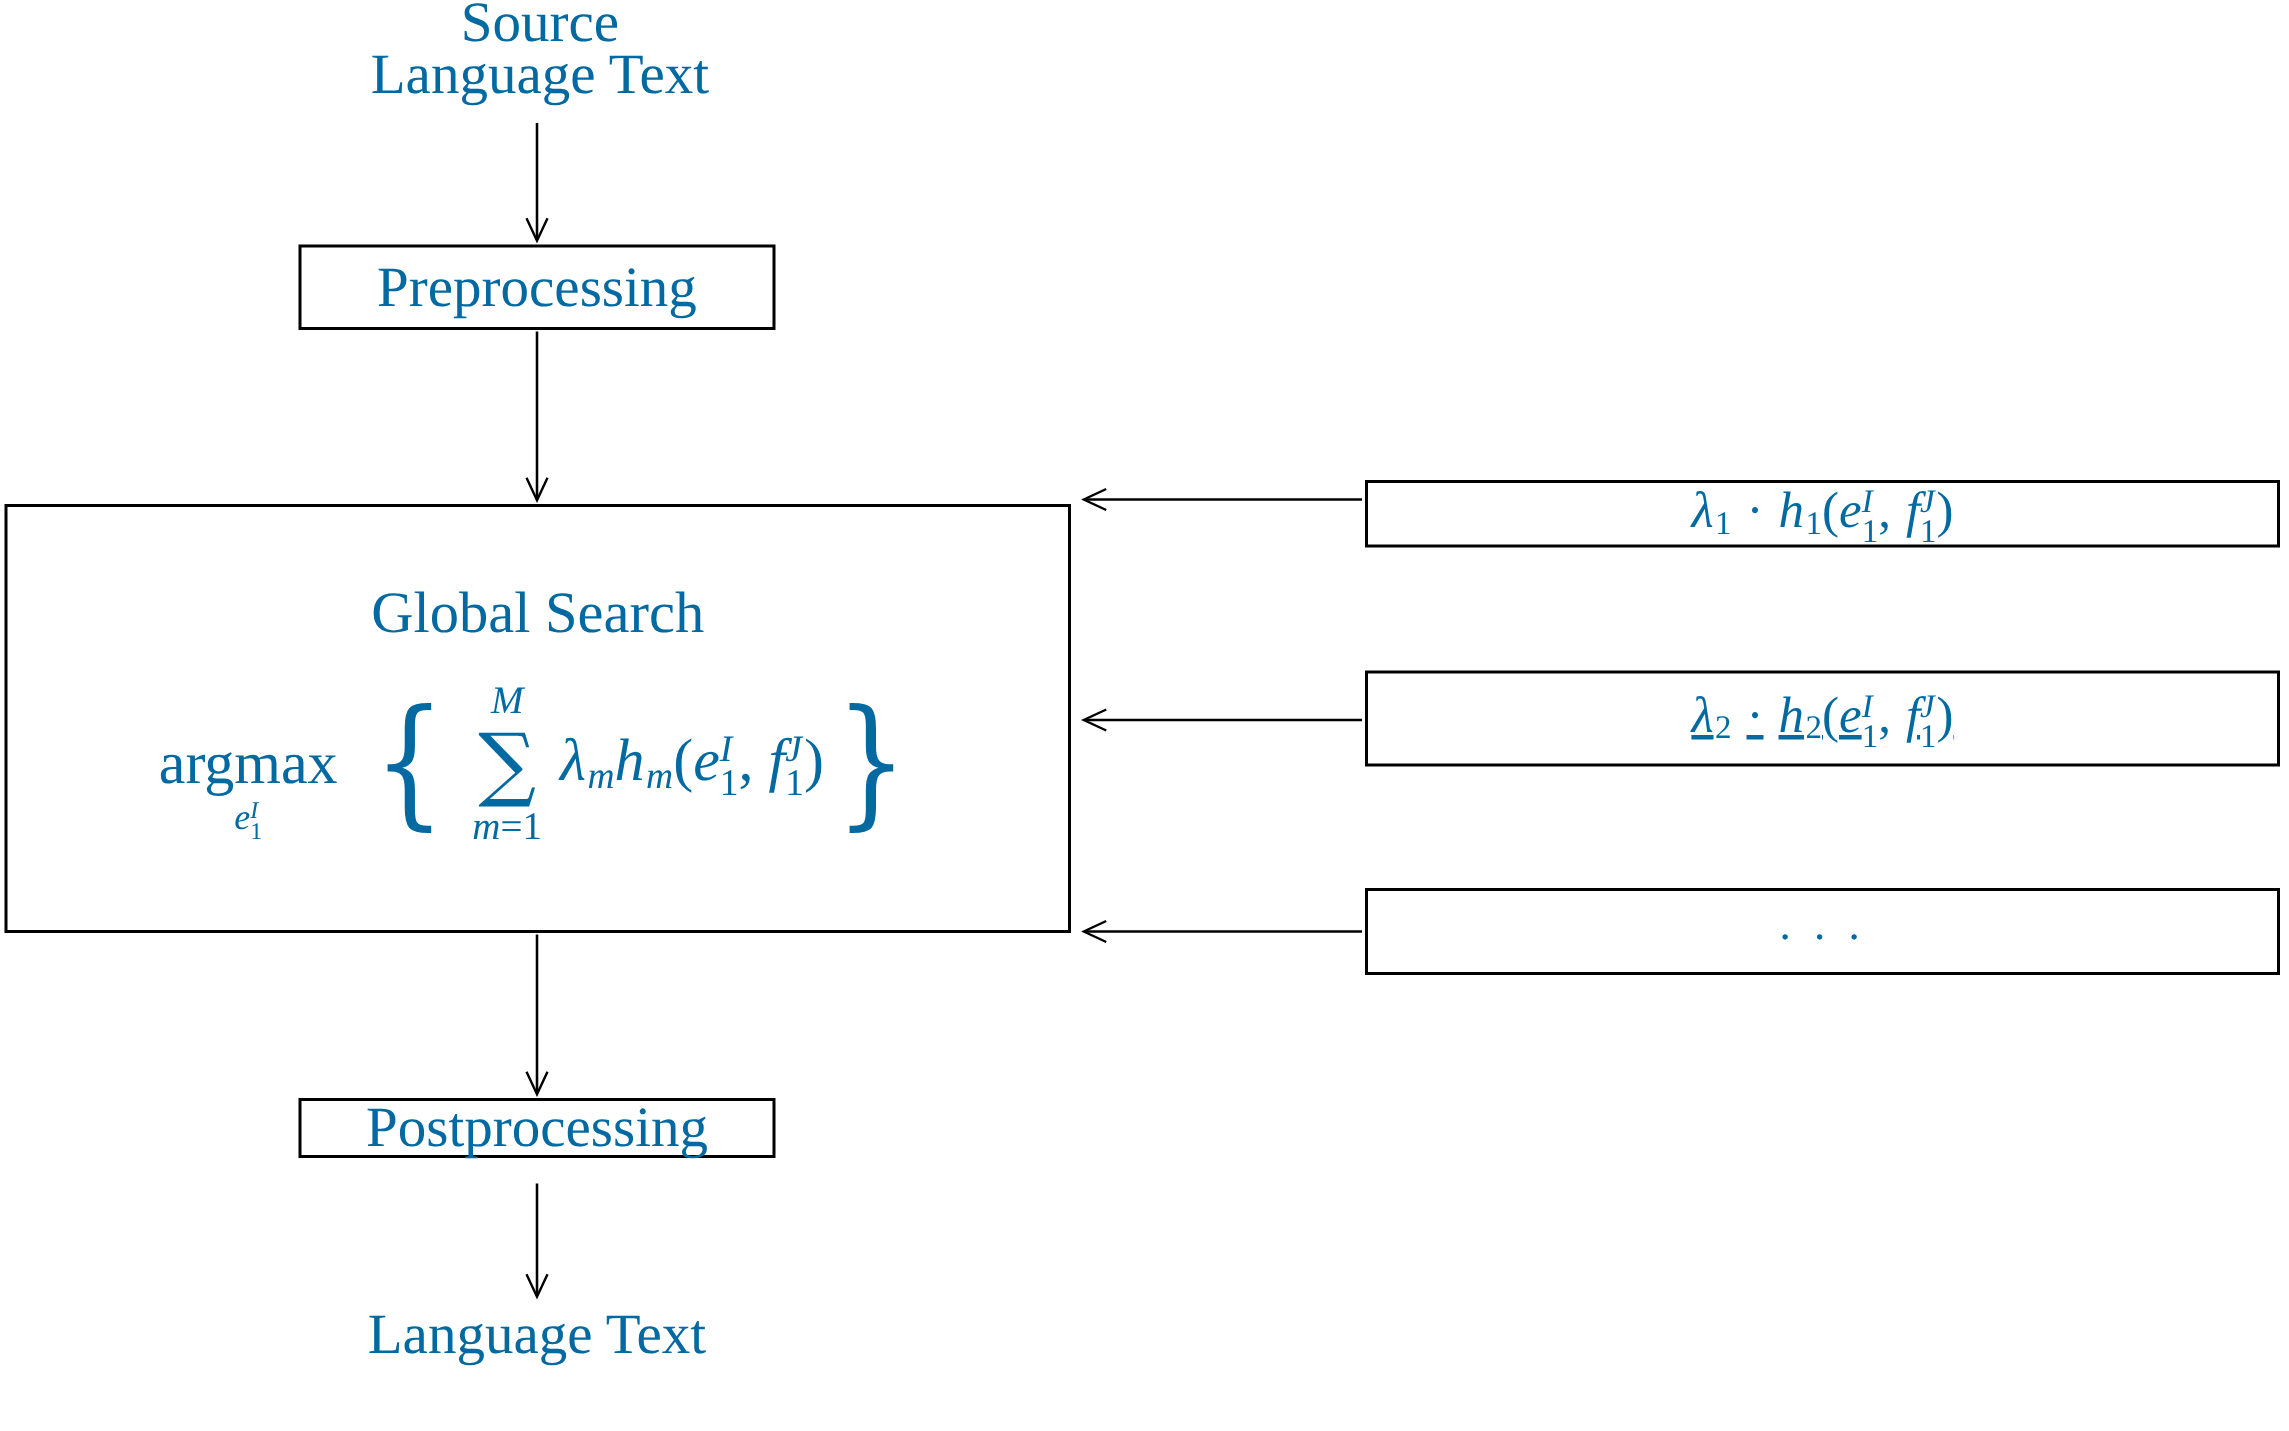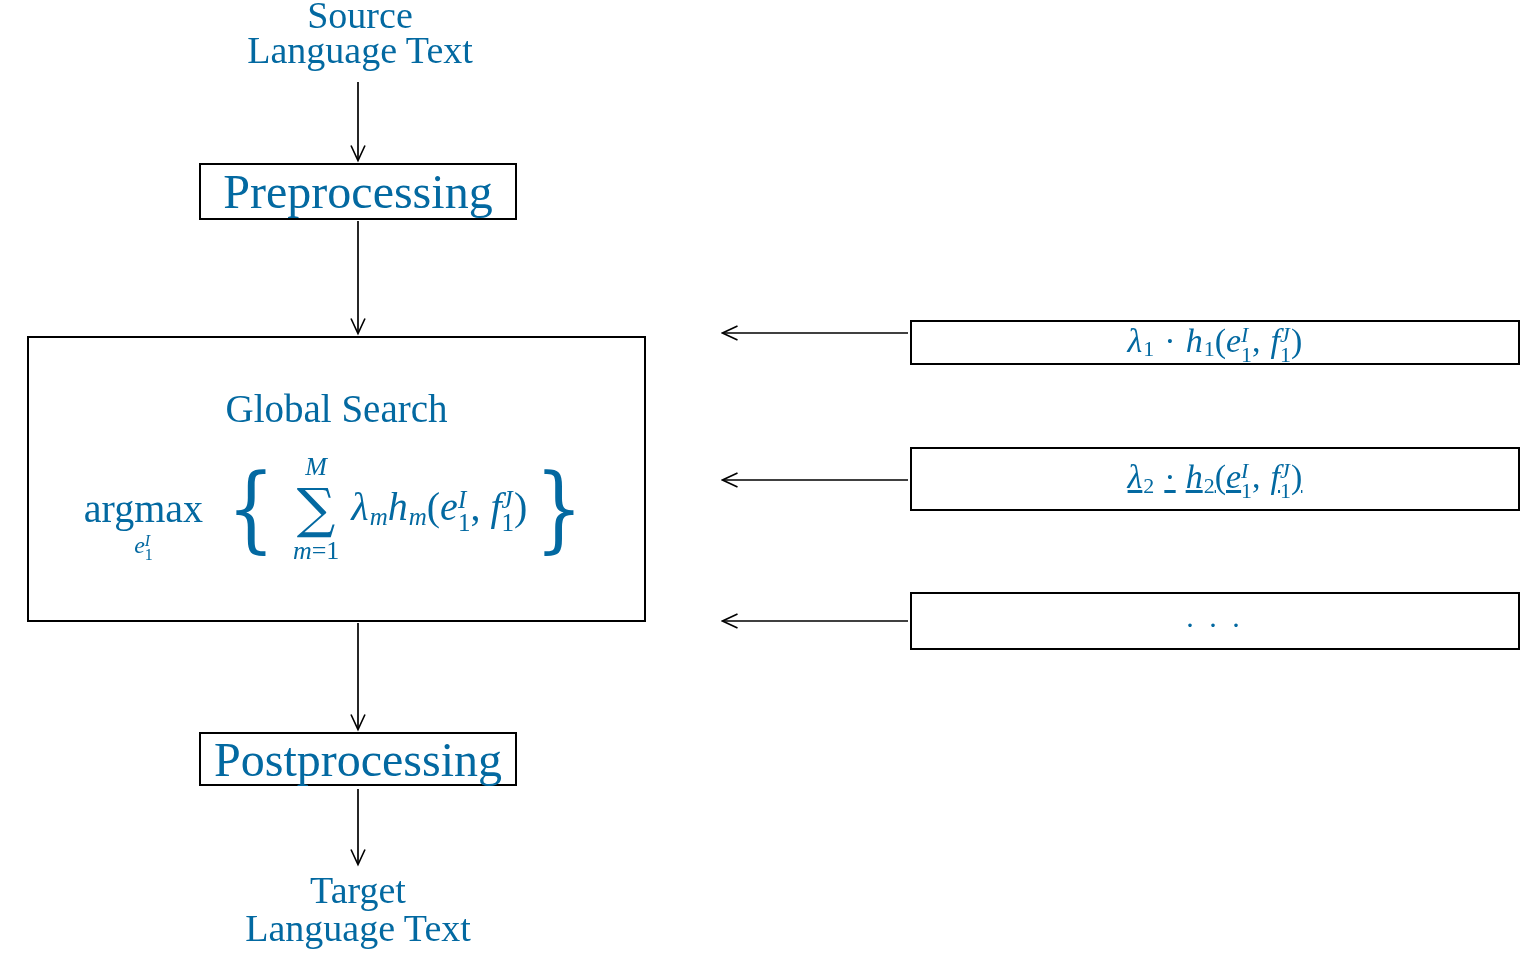--- a/index.html
+++ b/index.html
@@ -36,30 +36,29 @@
     border: 2px solid #000000;
     background: #ffffff;
     z-index: 2;
     display: flex;
     align-items: center;
     justify-content: center;
     white-space: nowrap;
   }
 
   
-  .proc-box { font-size: 48px; }
+  .proc-box { font-size: 38px; }
   .pre  { left: 199px; top: 163px; width: 318px; height: 57px; }
-  .post { left: 199px; top: 732px; width: 318px; height: 54px; }
+  .post { left: 199px; top: 732px; width: 318px; height: 40px; }
 
   
   .global {
     left: 3px; top: 336px;
-    width: 619px; height: 286px;
+    width: 711px; height: 286px;
     display: block;
-    margin-left: 24px;
   }
   .gs-title {
     position: absolute;
     top: 48px; left: 0; right: 0;
     text-align: center;
     font-size: 39px;
   }
 
   
   .formula {
@@ -271,17 +270,16 @@
 
   <div class="box fb fb3">
     <span class="ellipsis">. . .</span>
   </div>
 
   <div class="box proc-box post">
     <span>Postprocessing</span>
   </div>
 
   <div class="label target">
-    <div>Target</div>
     <div>Language Text</div>
   </div>
 
 </div>
 
 </body></html>

